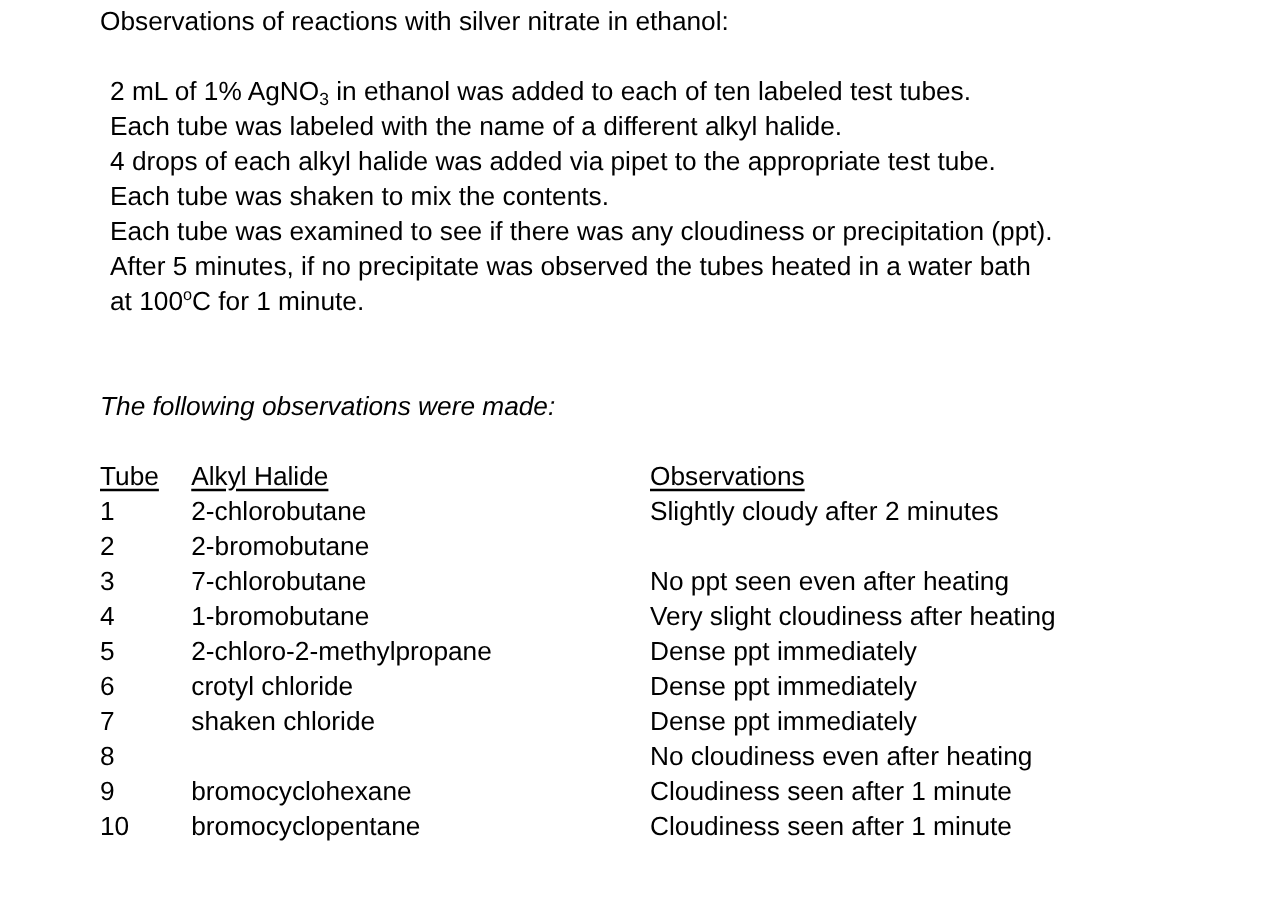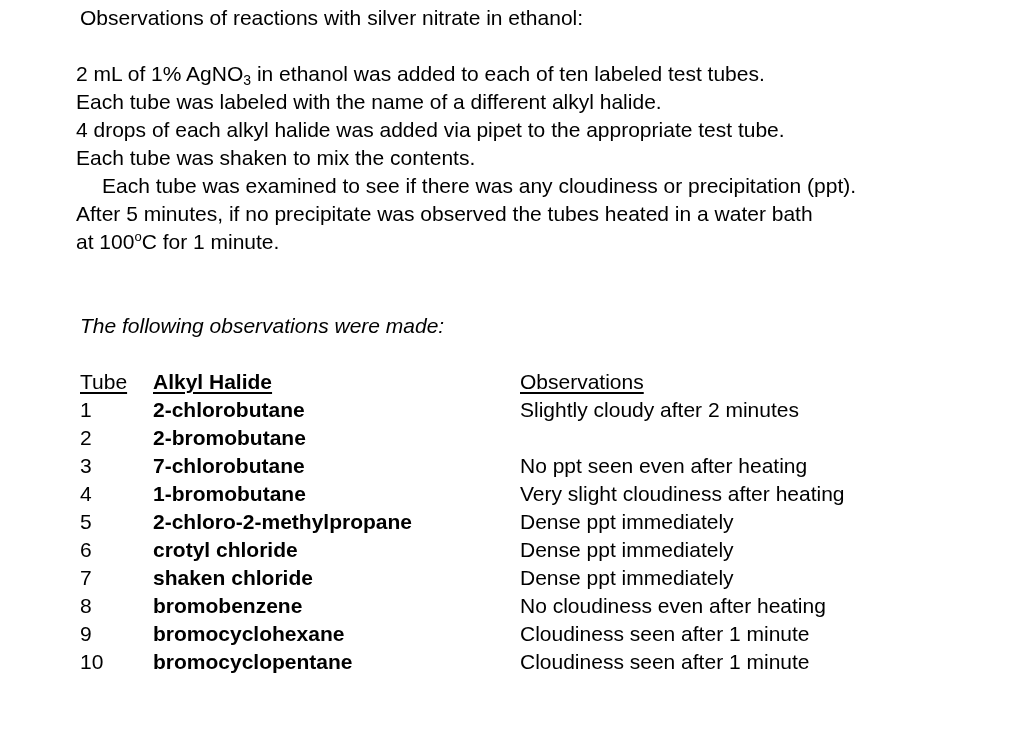--- a/index.html
+++ b/index.html
@@ -16,26 +16,26 @@
       font-size: 21px;
       color: #000000;
     }
     .line {
       position: absolute;
       left: 80px;
       white-space: nowrap;
       line-height: 28px;
     }
     .title { top: 4px; }
-    .proc { left: 76px; }
+    .proc { left: 88px; }
     sub { font-size: 14px; vertical-align: -4px; line-height: 0; }
     sup { font-size: 13px; vertical-align: 8px; line-height: 0; }
     .u { text-decoration: underline; text-underline-offset: 3px; }
     .col-tube { position: absolute; left: 80px; }
-    .col-halide { position: absolute; left: 153px; font-weight: bold; }
+    .col-halide { position: absolute; left: 153px; }
     .col-obs { position: absolute; left: 520px; }
     .row {
       position: absolute;
       left: 0;
       width: 924px;
       height: 28px;
       line-height: 28px;
       white-space: nowrap;
     }
   </style>
@@ -46,21 +46,21 @@
 
   <div class="line title">Observations of reactions with silver nitrate in ethanol:</div>
 
   <div>
     <div class="line proc" style="top:60px;">
       <span>2 mL of 1% AgNO</span><sub>3</sub><span> in ethanol was added to each of ten labeled test tubes.</span>
     </div>
     <div class="line proc" style="top:88px;">Each tube was labeled with the name of a different alkyl halide.</div>
     <div class="line proc" style="top:116px;">4 drops of each alkyl halide was added via pipet to the appropriate test tube.</div>
     <div class="line proc" style="top:144px;">Each tube was shaken to mix the contents.</div>
-    <div class="line proc" style="top:172px;margin-left:26px;">Each tube was examined to see if there was any cloudiness or precipitation (ppt).</div>
+    <div class="line proc" style="top:172px;">Each tube was examined to see if there was any cloudiness or precipitation (ppt).</div>
     <div class="line proc" style="top:200px;">After 5 minutes, if no precipitate was observed the tubes heated in a water bath</div>
     <div class="line proc" style="top:228px;">
       <span>at 100</span><sup>o</sup><span>C for 1 minute.</span>
     </div>
   </div>
 
   <div class="line" style="top:312px;font-style:italic;">The following observations were made:</div>
 
   <div>
     <div class="row" style="top:368px;">
@@ -98,21 +98,20 @@
       <span class="col-halide">crotyl chloride</span>
       <span class="col-obs">Dense ppt immediately</span>
     </div>
     <div class="row" style="top:564px;">
       <span class="col-tube">7</span>
       <span class="col-halide">shaken chloride</span>
       <span class="col-obs">Dense ppt immediately</span>
     </div>
     <div class="row" style="top:592px;">
       <span class="col-tube">8</span>
-      <span class="col-halide">bromobenzene</span>
       <span class="col-obs">No cloudiness even after heating</span>
     </div>
     <div class="row" style="top:620px;">
       <span class="col-tube">9</span>
       <span class="col-halide">bromocyclohexane</span>
       <span class="col-obs">Cloudiness seen after 1 minute</span>
     </div>
     <div class="row" style="top:648px;">
       <span class="col-tube">10</span>
       <span class="col-halide">bromocyclopentane</span>

